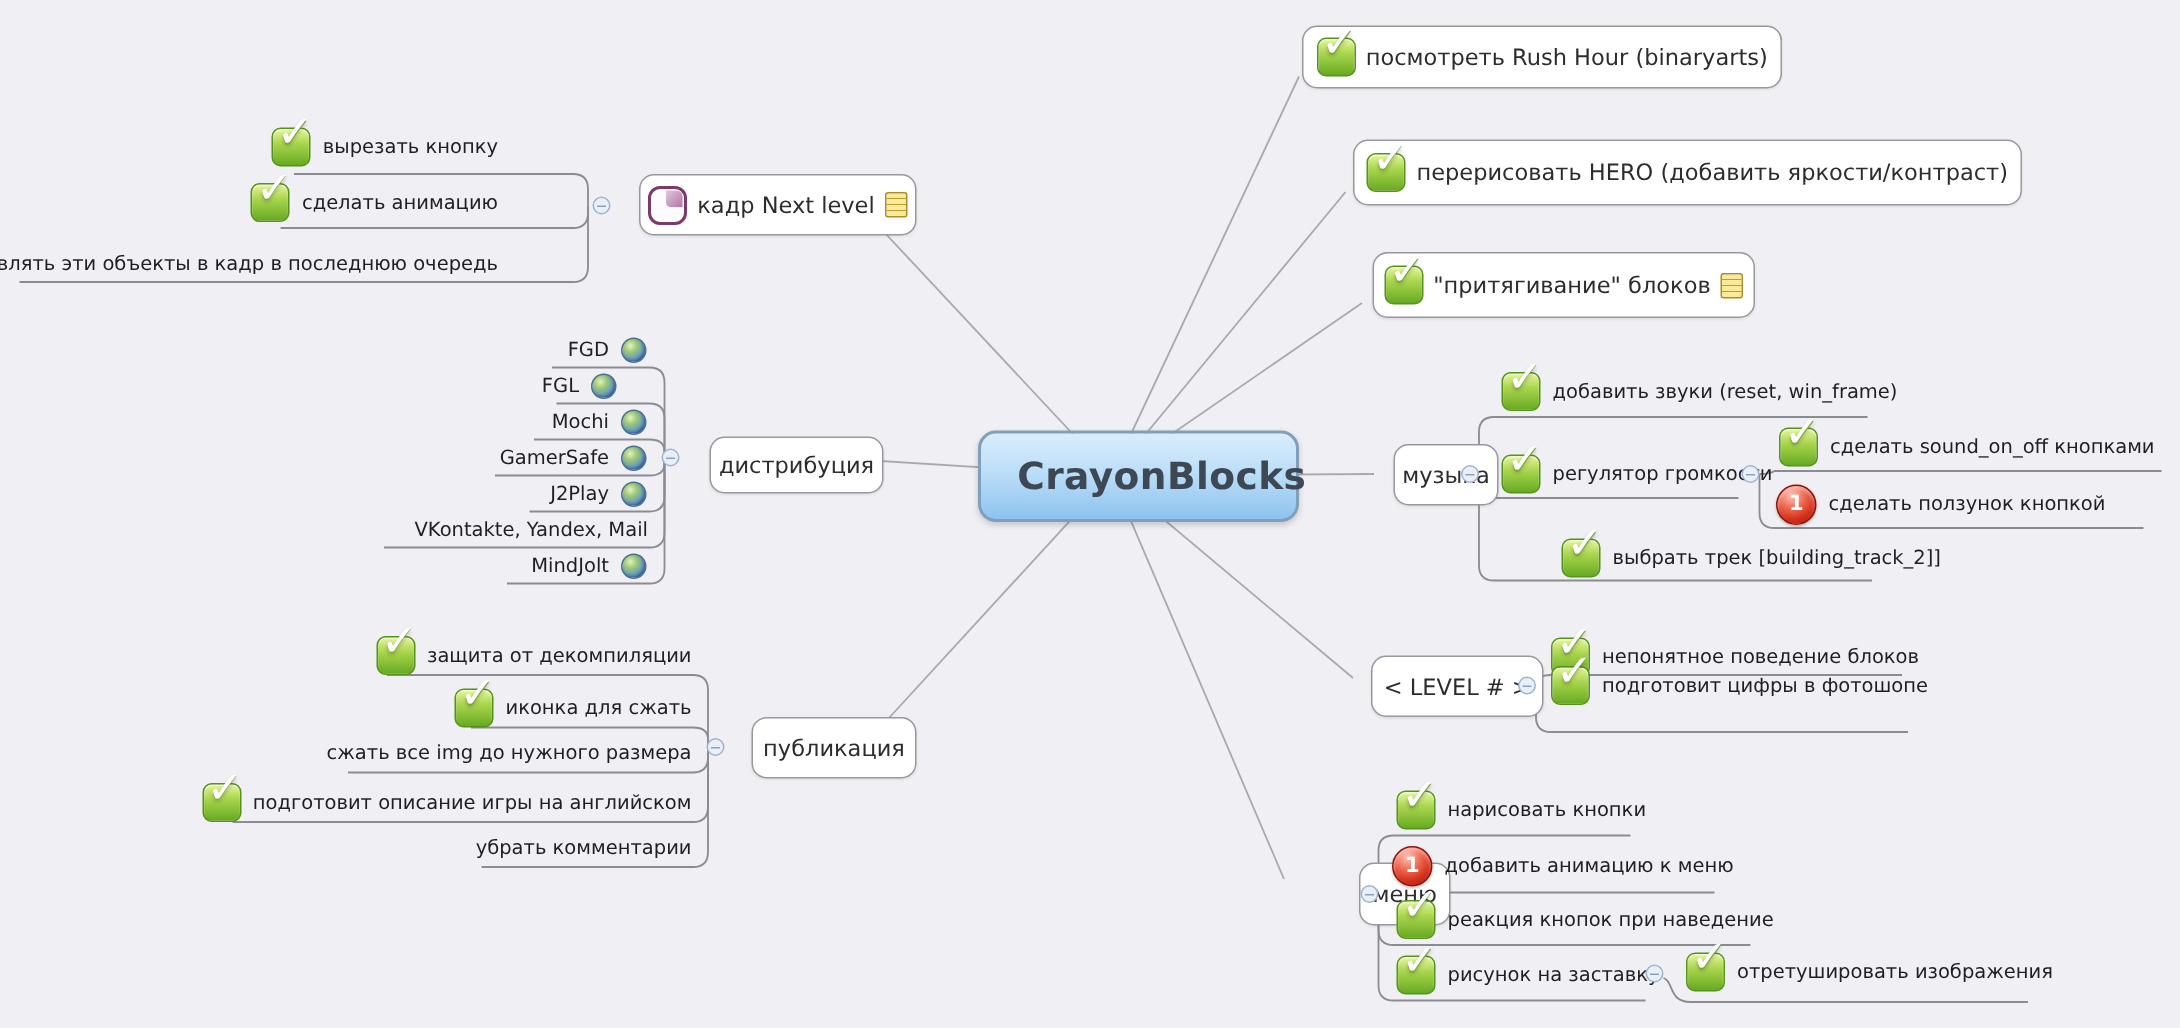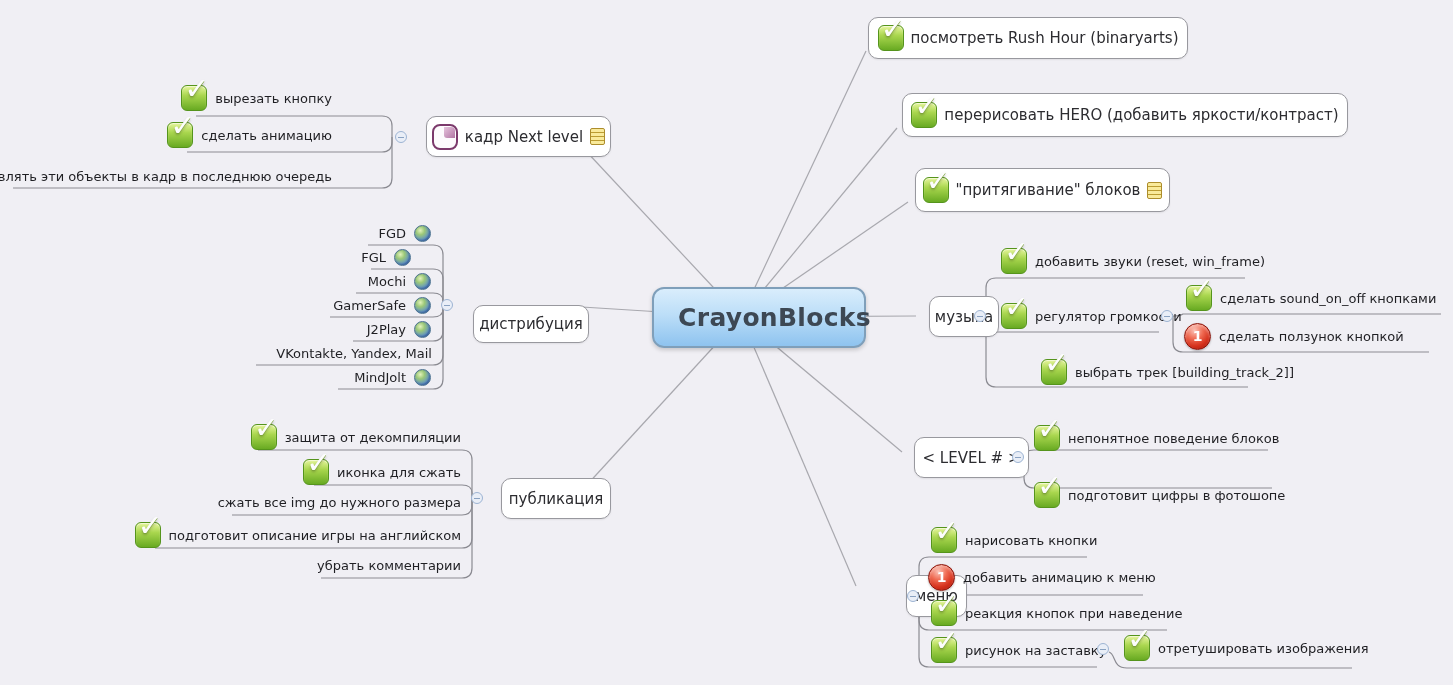--- a/index.html
+++ b/index.html
@@ -149,21 +149,21 @@
   </div>
   <div class="leaf right" style="right:1121px; top:121px;">
     <span class="icon-done"></span>
     <span>сделать анимацию</span>
   </div>
   <div class="leaf right" style="right:1121px; top:162px;">
 
     <span>вставлять эти объекты в кадр в последнюю очередь</span>
   </div>
 
-  <div class="topic-box" style="left:455px; top:305px; width:116px; height:38px;">
+  <div class="topic-box" style="left:455px; top:291px; width:116px; height:38px;">
     <span>дистрибуция</span>
   </div>
   <div class="collapse" style="left:441px; top:299px;"></div>
   <div class="leaf right" style="right:1022px; top:219px;">
     <span>FGD</span>
     <span class="icon-globe"></span>
   </div>
   <div class="leaf right" style="right:1042px; top:243px;">
     <span>FGL</span>
     <span class="icon-globe"></span>
@@ -238,21 +238,21 @@
   </div>
 
   <div class="topic-box" style="left:896px; top:437px; width:115px; height:41px;">
     <span>&lt; LEVEL # &gt;</span>
   </div>
   <div class="collapse" style="left:1012px; top:451px;"></div>
   <div class="leaf" style="left:1034px; top:424px;">
     <span class="icon-done"></span>
     <span>непонятное поведение блоков</span>
   </div>
-  <div class="leaf" style="left:1034px; top:481px;">
+  <div class="leaf" style="left:1034px; top:443px;">
     <span class="icon-done"></span>
     <span>подготовит цифры в фотошопе</span>
   </div>
 
   <div class="topic-box" style="left:888px; top:575px; width:61px; height:42px;">
     <span>меню</span>
   </div>
   <div class="collapse" style="left:907px; top:590px;"></div>
   <div class="leaf" style="left:931px; top:526px;">
     <span class="icon-done"></span>

